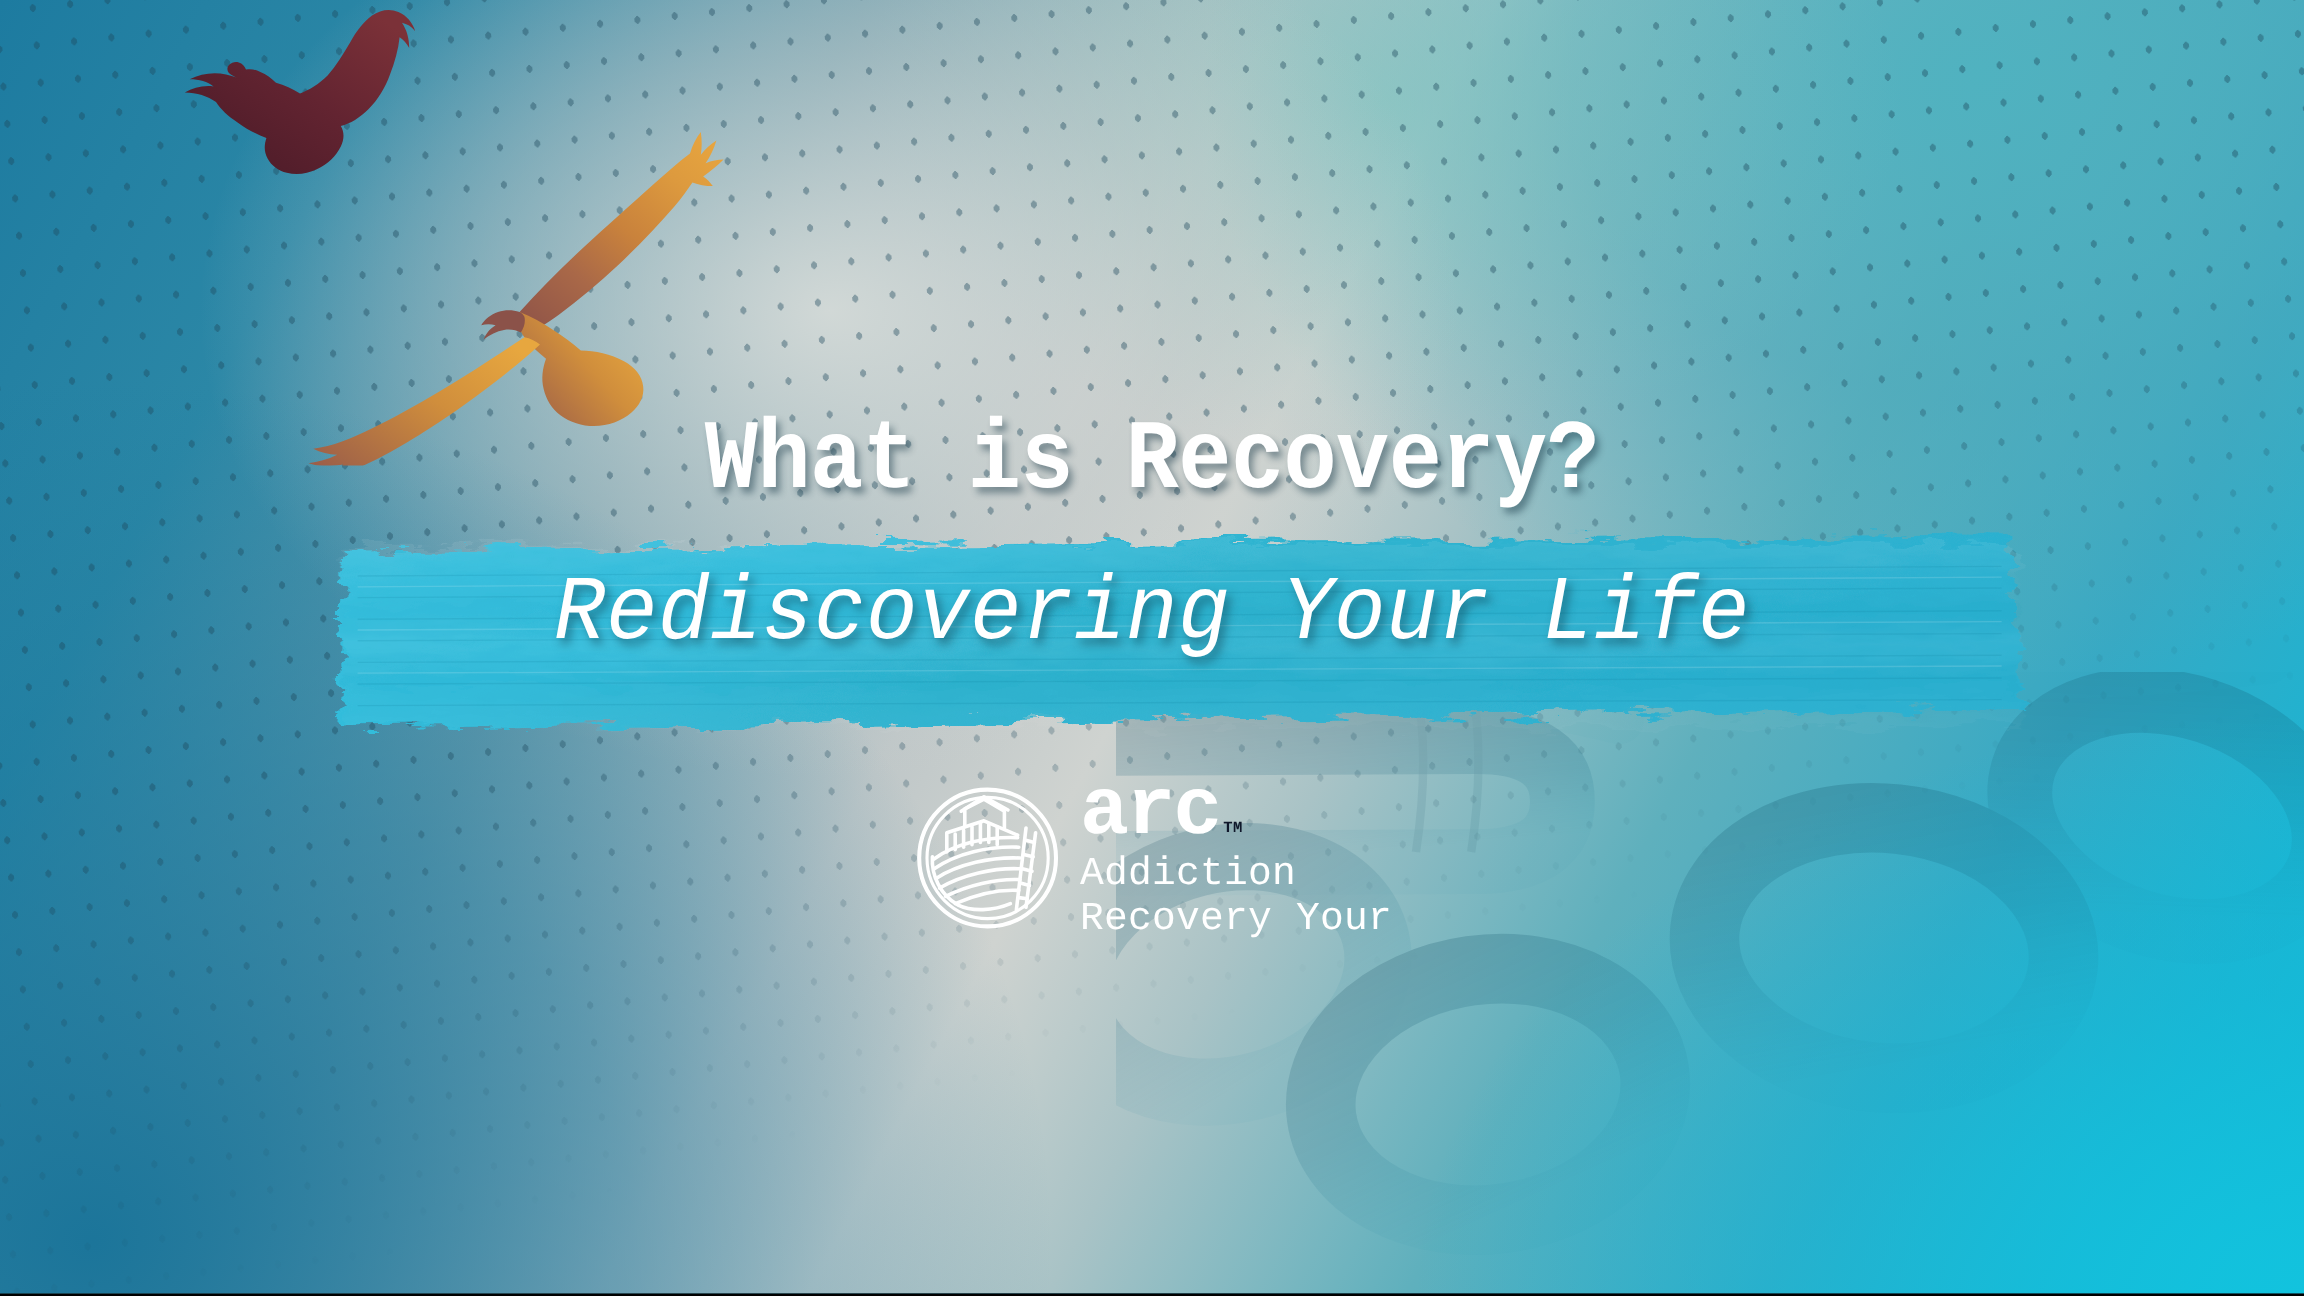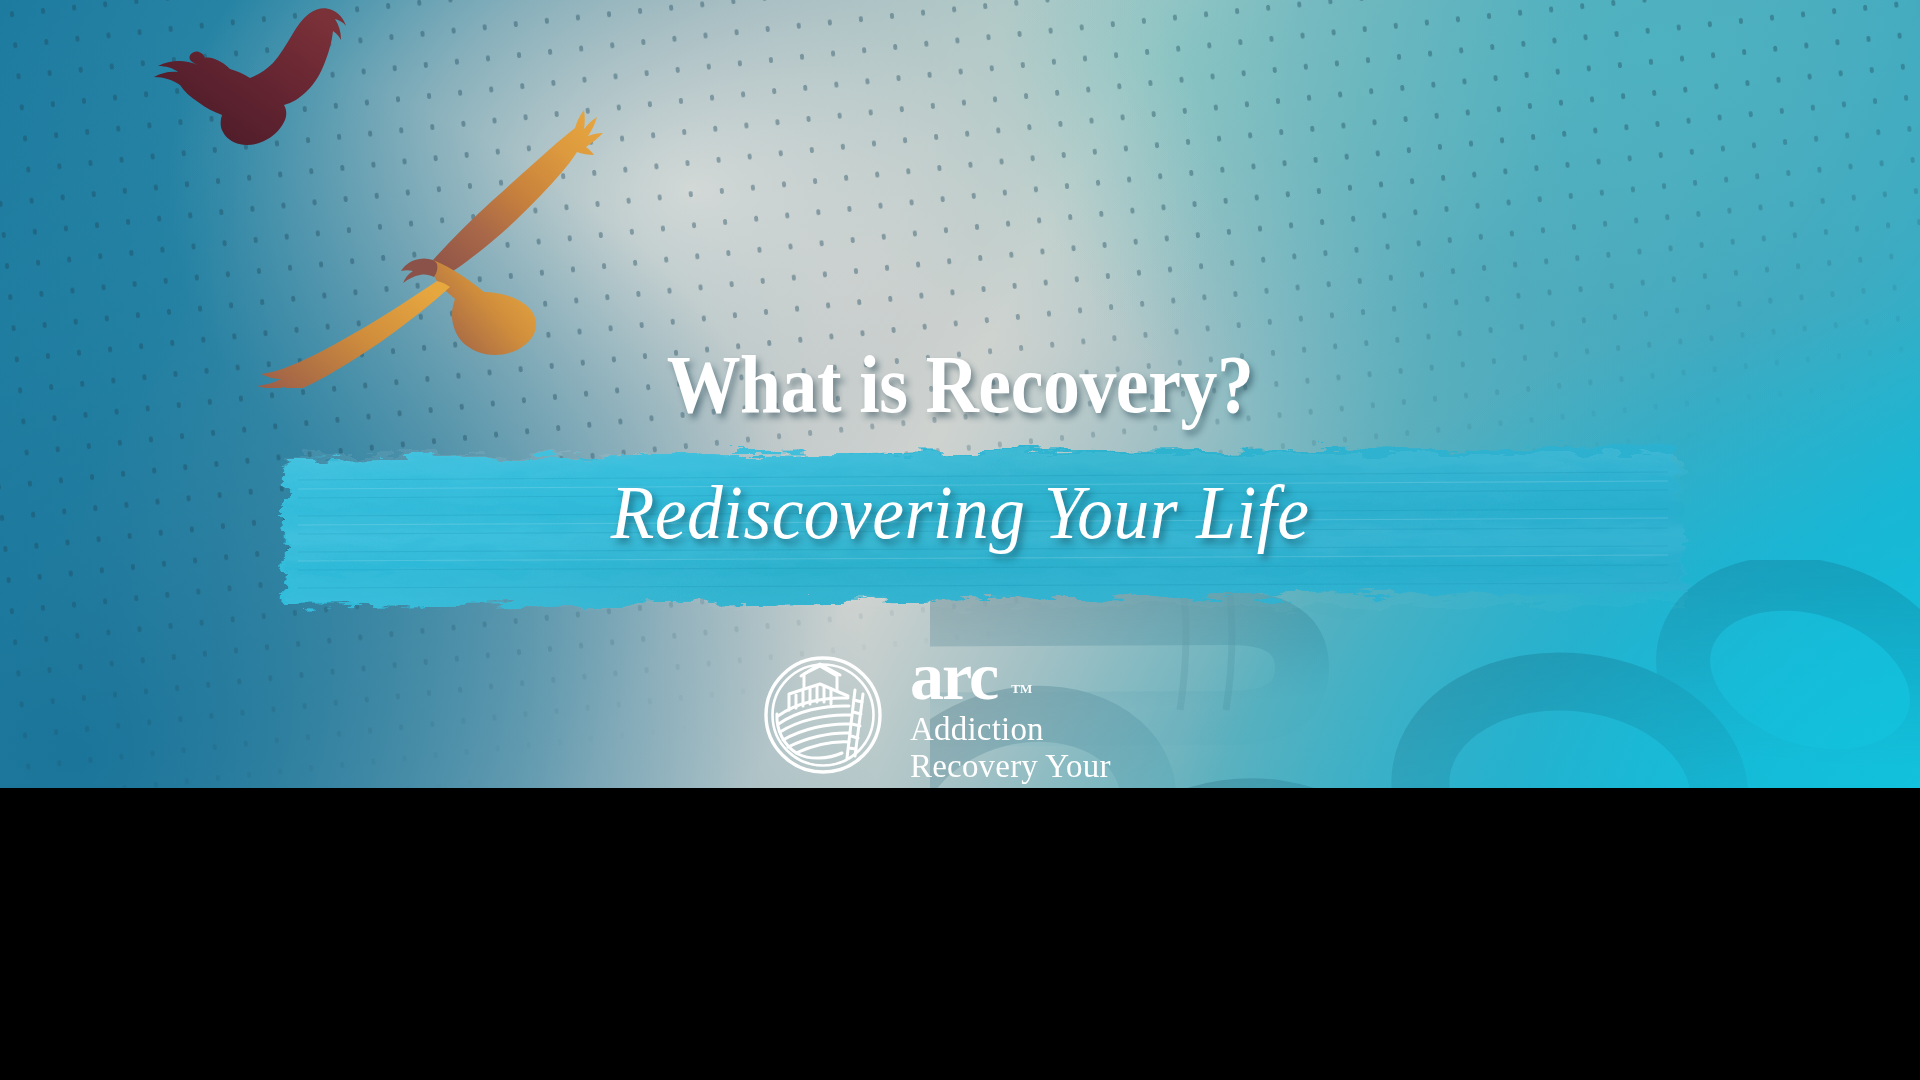--- a/index.html
+++ b/index.html
@@ -3,23 +3,23 @@
 <meta charset="utf-8">
 <style>
   html, body {
     margin: 0;
     padding: 0;
     background: #000;
   }
   #stage {
     position: relative;
     width: 1920px;
-    height: 788px;
+    height: 1078px;
     overflow: hidden;
-    font-family: Liberation Serif, serif;
+    font-family: Liberation Mono, monospace;
     background: #2a8aa8;
   }
 
   
   .bg-layer { position: absolute; inset: 0; }
 
   #bg-base {
     background:
       linear-gradient(118deg,
         #1d7ba0 0%,
@@ -125,37 +125,37 @@
     white-space: nowrap;
   }
 
   
   #arc-logo {
     position: absolute;
     left: 762px; top: 645px;
     width: 390px; height: 140px;
     display: flex;
     align-items: center;
-    gap: 26px;
+    gap: 16px;
   }
   #arc-emblem { width: 122px; height: 122px; flex: 0 0 auto; }
   #arc-wordmark { position: relative; flex: 0 0 auto; padding-top: 2px; }
   #arc-word-row { display: flex; align-items: flex-start; }
   #arc-word {
     font-size: 68px;
     font-weight: 700;
     color: #ffffff;
     line-height: 0.88;
     letter-spacing: -2px;
   }
   #arc-tm {
     font-size: 13px;
     font-weight: 700;
-    color: #ffffff;
-    margin-left: 14px;
+    color: #0f172a;
+    margin-left: 3px;
     align-self: flex-end;
     padding-bottom: 10px;
     letter-spacing: 0.3px;
   }
   .arc-tagline-line {
     font-size: 33px;
     font-weight: 400;
     color: #ffffff;
     line-height: 1.12;
     letter-spacing: 0.2px;

